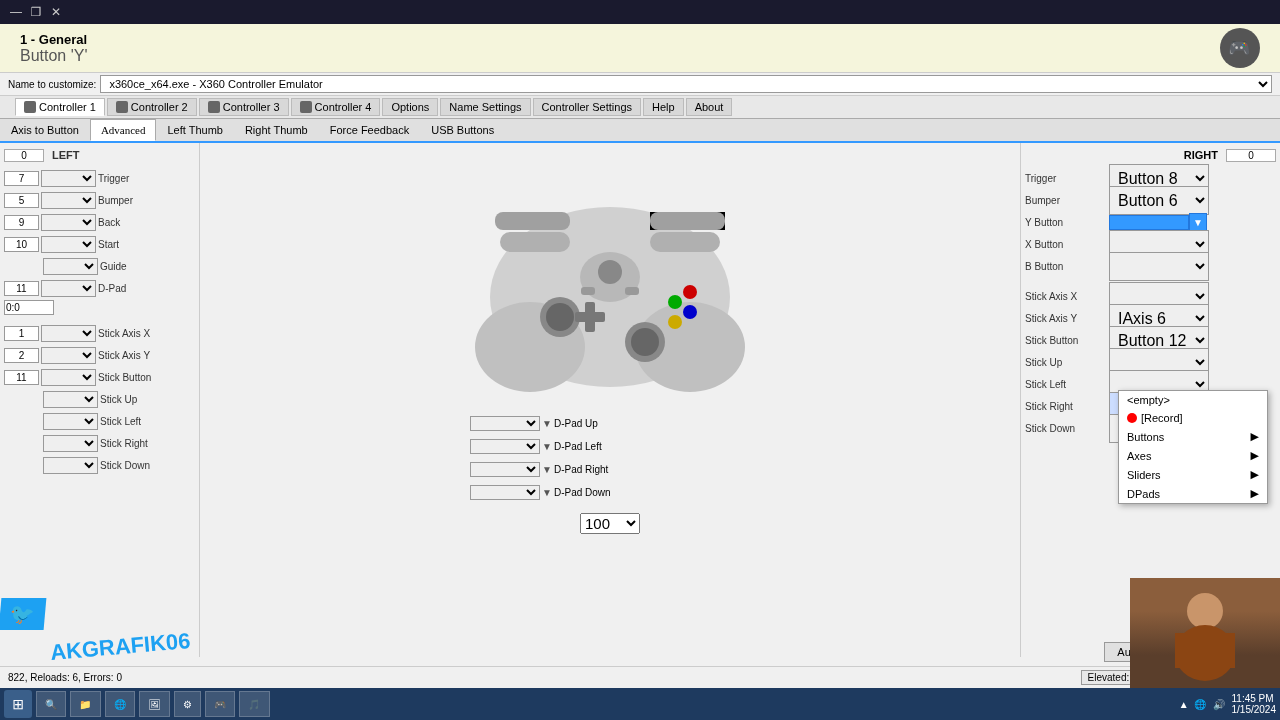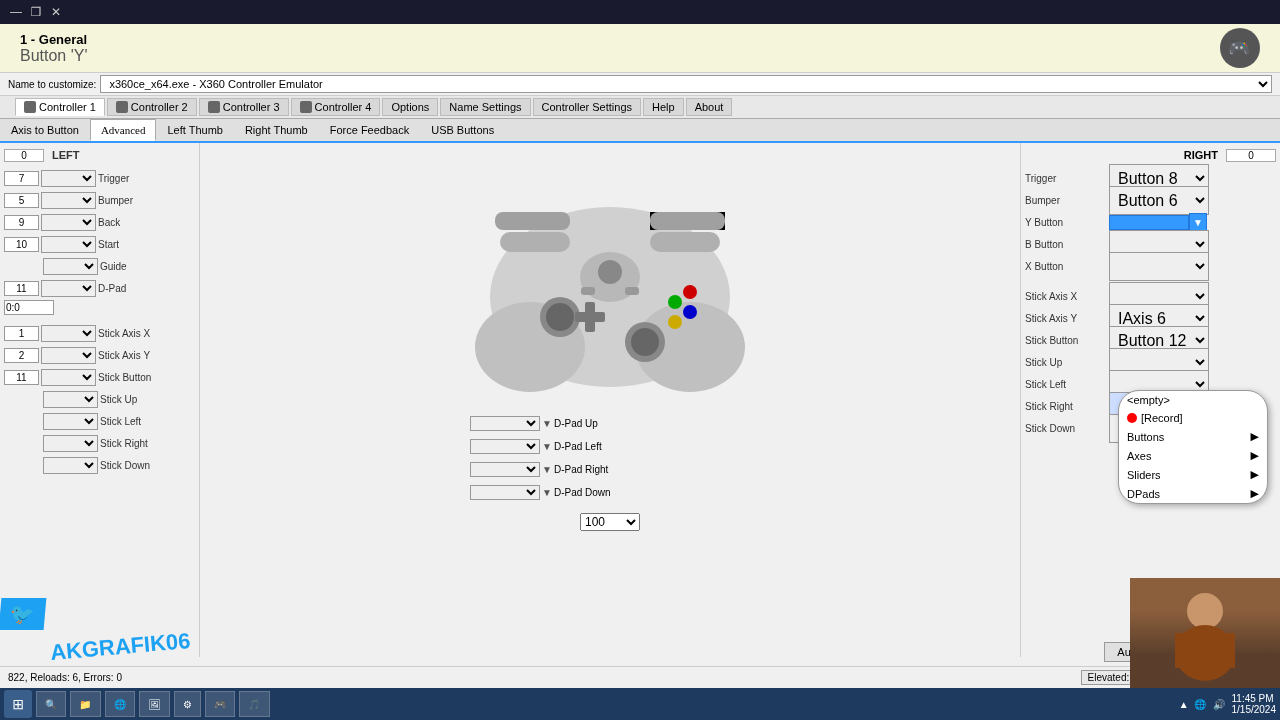--- a/index.html
+++ b/index.html
@@ -384,21 +384,21 @@
     }
 
     .page-zoom {
       display: flex;
       align-items: center;
       gap: 4px;
       padding: 1px 4px;
     }
     .zoom-select {
       width: 60px;
-      font-size: 12px;
+      font-size: 15px;
     }
   </style>
 </head>
 <body>
 
 <div class="title-bar">
   <div class="title-bar-controls">
     <button class="title-bar-btn">—</button>
     <button class="title-bar-btn">❐</button>
     <button class="title-bar-btn">✕</button>
@@ -635,28 +635,28 @@
 
     <div class="right-mapping-row">
       <span class="right-label">Y Button</span>
       <div style="display:flex;align-items:center;gap:0;">
         <div class="blue-field">&nbsp;</div>
         <button style="width:18px;height:18px;font-size:10px;border:1px solid #2277dd;background:#3399ff;color:#fff;cursor:pointer;padding:0;">▼</button>
       </div>
     </div>
 
     <div class="right-mapping-row">
+      <span class="right-label">X Button</span>
+      <select class="right-select">
+        <option></option>
+      </select>
+    </div>
+
+    <div class="right-mapping-row">
       <span class="right-label">B Button</span>
-      <select class="right-select">
-        <option></option>
-      </select>
-    </div>
-
-    <div class="right-mapping-row">
-      <span class="right-label">X Button</span>
       <select class="right-select">
         <option></option>
       </select>
     </div>
 
 
     <div style="height:8px;"></div>
 
     <div class="right-mapping-row">
       <span class="right-label">Stick Axis X</span>
@@ -701,21 +701,21 @@
     </div>
 
     <div class="right-mapping-row">
       <span class="right-label">Stick Down</span>
       <select class="right-select">
         <option></option>
       </select>
     </div>
   </div>
 
-  <div class="dropdown-overlay" style="top:247px; left:1118px; width:150px;border-radius:21px;">
+  <div class="dropdown-overlay" style="top:247px; left:1118px; width:150px;">
     <div class="dropdown-item">
       <span>&lt;empty&gt;</span>
     </div>
     <div class="dropdown-item">
       <span class="dropdown-record-dot"></span>
       <span>[Record]</span>
     </div>
     <div class="dropdown-item">
       <span>Buttons</span>
       <span class="submenu-arrow">▶</span>

